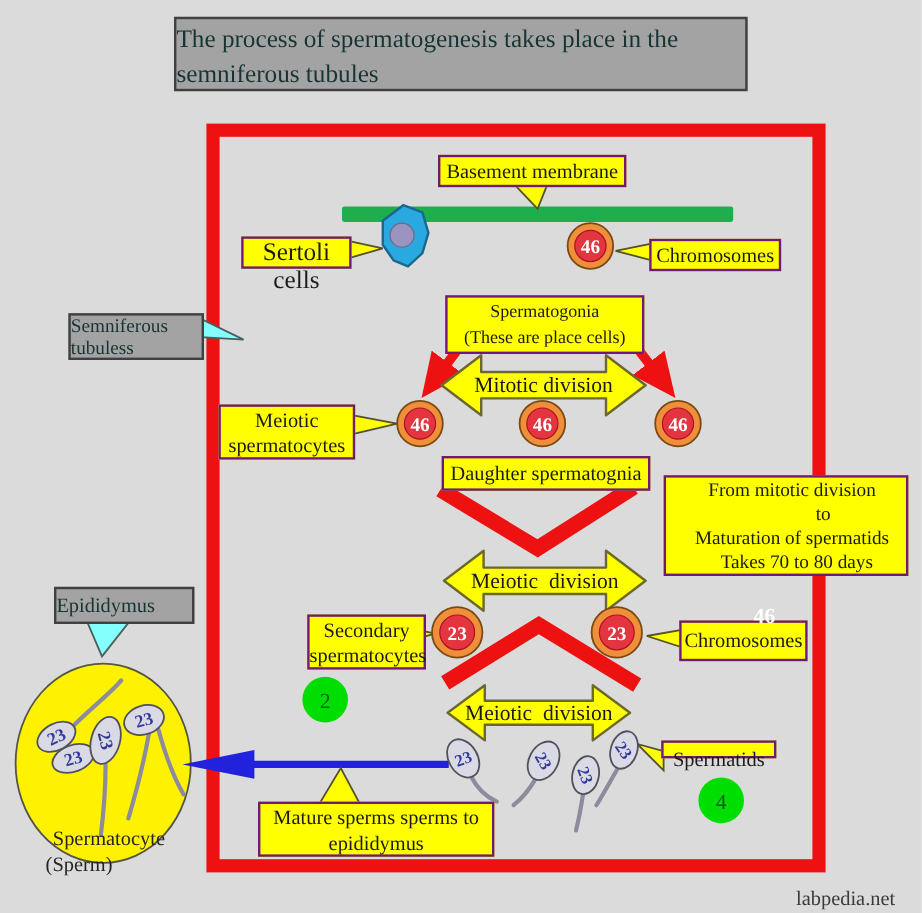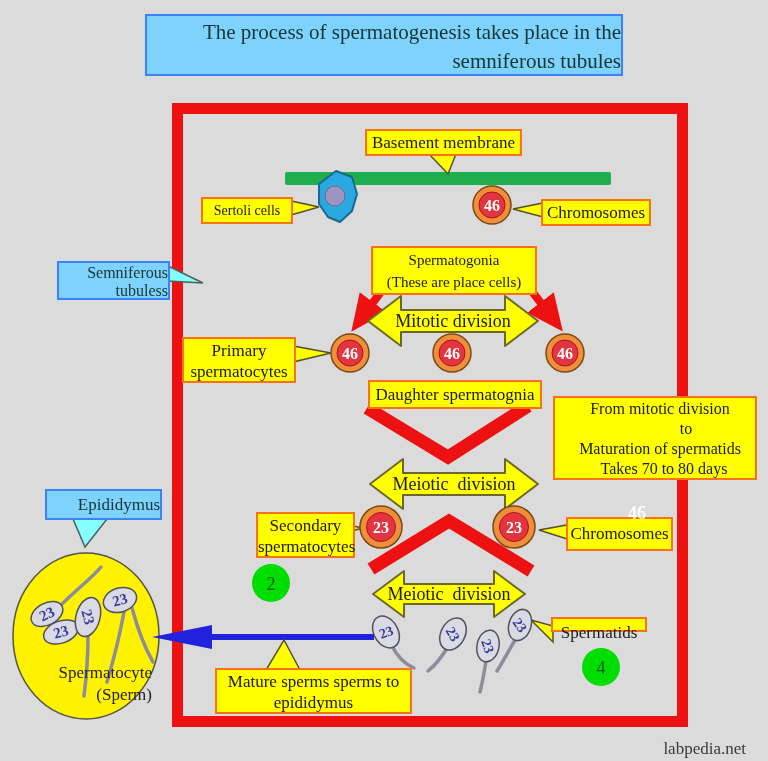--- a/index.html
+++ b/index.html
@@ -1,24 +1,24 @@
 <!DOCTYPE html>
 <html><head>
 <meta charset="utf-8">
 <style>
   html,body{margin:0;padding:0;}
   #stage{position:relative;width:768px;height:761px;background:#dbdbdb;overflow:hidden;
          font-family:"Liberation Serif",serif;}
   #frame{position:absolute;left:172px;top:103px;width:516px;height:624px;
          border:11px solid #ee1111;box-sizing:border-box;z-index:1;}
   #shapes{position:absolute;left:0;top:0;z-index:2;}
-  .ybox{position:absolute;background:#ffff00;border:2px solid #f97316;box-sizing:border-box;
+  .ybox{position:absolute;background:#ffff00;border:2px solid #701a75;box-sizing:border-box;
         color:#1b1b1b;text-align:center;font:17px/21px "Liberation Serif",serif;z-index:3;}
-  .cbox{position:absolute;background:#7dd3fc;border:2px solid #3b82f6;box-sizing:border-box;
-        color:#173434;text-align:right;font:17px/21px "Liberation Serif",serif;z-index:3;}
+  .cbox{position:absolute;background:#a3a3a3;border:2px solid #404040;box-sizing:border-box;
+        color:#173434;text-align:left;font:17px/21px "Liberation Serif",serif;z-index:3;}
   .alabel{position:absolute;z-index:3;color:#1b1b1b;text-align:center;white-space:pre;
           font:18px/22px "Liberation Serif",serif;}
   .ghost{position:absolute;z-index:3;color:#ffffff;font:bold 18px "Liberation Serif",serif;}
   .wm{position:absolute;right:22px;bottom:2px;z-index:3;color:#3a3a3a;
       font:17px "Liberation Serif",serif;}
   svg text{font-family:"Liberation Serif",serif;}
 </style>
 </head>
 <body>
 
@@ -156,31 +156,31 @@
     </g>
   </svg>
 
   <div class="cbox" style="left:145px;top:14px;width:478px;height:62px;font-size:21px;line-height:29px;padding-top:2px;">
     <div>The process of spermatogenesis takes place in the</div>
     <div>semniferous tubules</div>
   </div>
 
   <div class="ybox" style="left:365px;top:129px;width:157px;height:27px;line-height:23px;">Basement membrane</div>
 
-  <div class="ybox" style="left:201px;top:197px;width:92px;height:27px;line-height:23px;font-size:14px;">Sertoli cells</div>
+  <div class="ybox" style="left:201px;top:197px;width:92px;height:27px;line-height:23px;font-size:21px;">Sertoli cells</div>
 
   <div class="ybox" style="left:541px;top:199px;width:110px;height:27px;line-height:23px;">Chromosomes</div>
 
   <div class="ybox" style="left:371px;top:246px;width:166px;height:49px;font-size:15px;line-height:22px;padding-top:1px;">
     <div>Spermatogonia</div>
     <div>(These are place cells)</div>
   </div>
 
   <div class="ybox" style="left:182px;top:337px;width:114px;height:46px;padding-top:1px;">
-    <div>Primary</div>
+    <div>Meiotic</div>
     <div>spermatocytes</div>
   </div>
 
   <div class="ybox" style="left:368px;top:380px;width:174px;height:29px;line-height:25px;">Daughter spermatognia</div>
 
   <div class="ybox" style="left:553px;top:396px;width:204px;height:84px;font-size:16px;line-height:20px;text-align:center;padding-top:1px;">
     <div style="padding-left:10px">From mitotic division</div>
     <div style="padding-left:62px">to</div>
     <div style="padding-left:10px">Maturation of spermatids</div>
     <div style="padding-left:18px">Takes 70 to 80 days</div>
@@ -206,21 +206,21 @@
     <div>Semniferous</div>
     <div>tubuless</div>
   </div>
 
   <div class="alabel" style="left:368px;top:310px;width:170px;">Mitotic division</div>
   <div class="alabel" style="left:370px;top:473px;width:168px;">Meiotic  division</div>
   <div class="alabel" style="left:373px;top:583px;width:152px;">Meiotic  division</div>
 
   <div class="ghost" style="left:621px;top:503px;width:32px;text-align:center;">46</div>
 
-  <div style="position:absolute;left:38px;top:662px;width:114px;z-index:3;color:#242424;
-              font:17px/22px 'Liberation Serif',serif;text-align:right;">
+  <div style="position:absolute;left:38px;top:688px;width:114px;z-index:3;color:#242424;
+              font:17px/22px 'Liberation Serif',serif;text-align:left;">
     <div style="padding-left:6px">Spermatocyte</div>
     <div>(Sperm)</div>
   </div>
 
   <div class="wm">labpedia.net</div>
 
 </div>
 
 </body></html>

